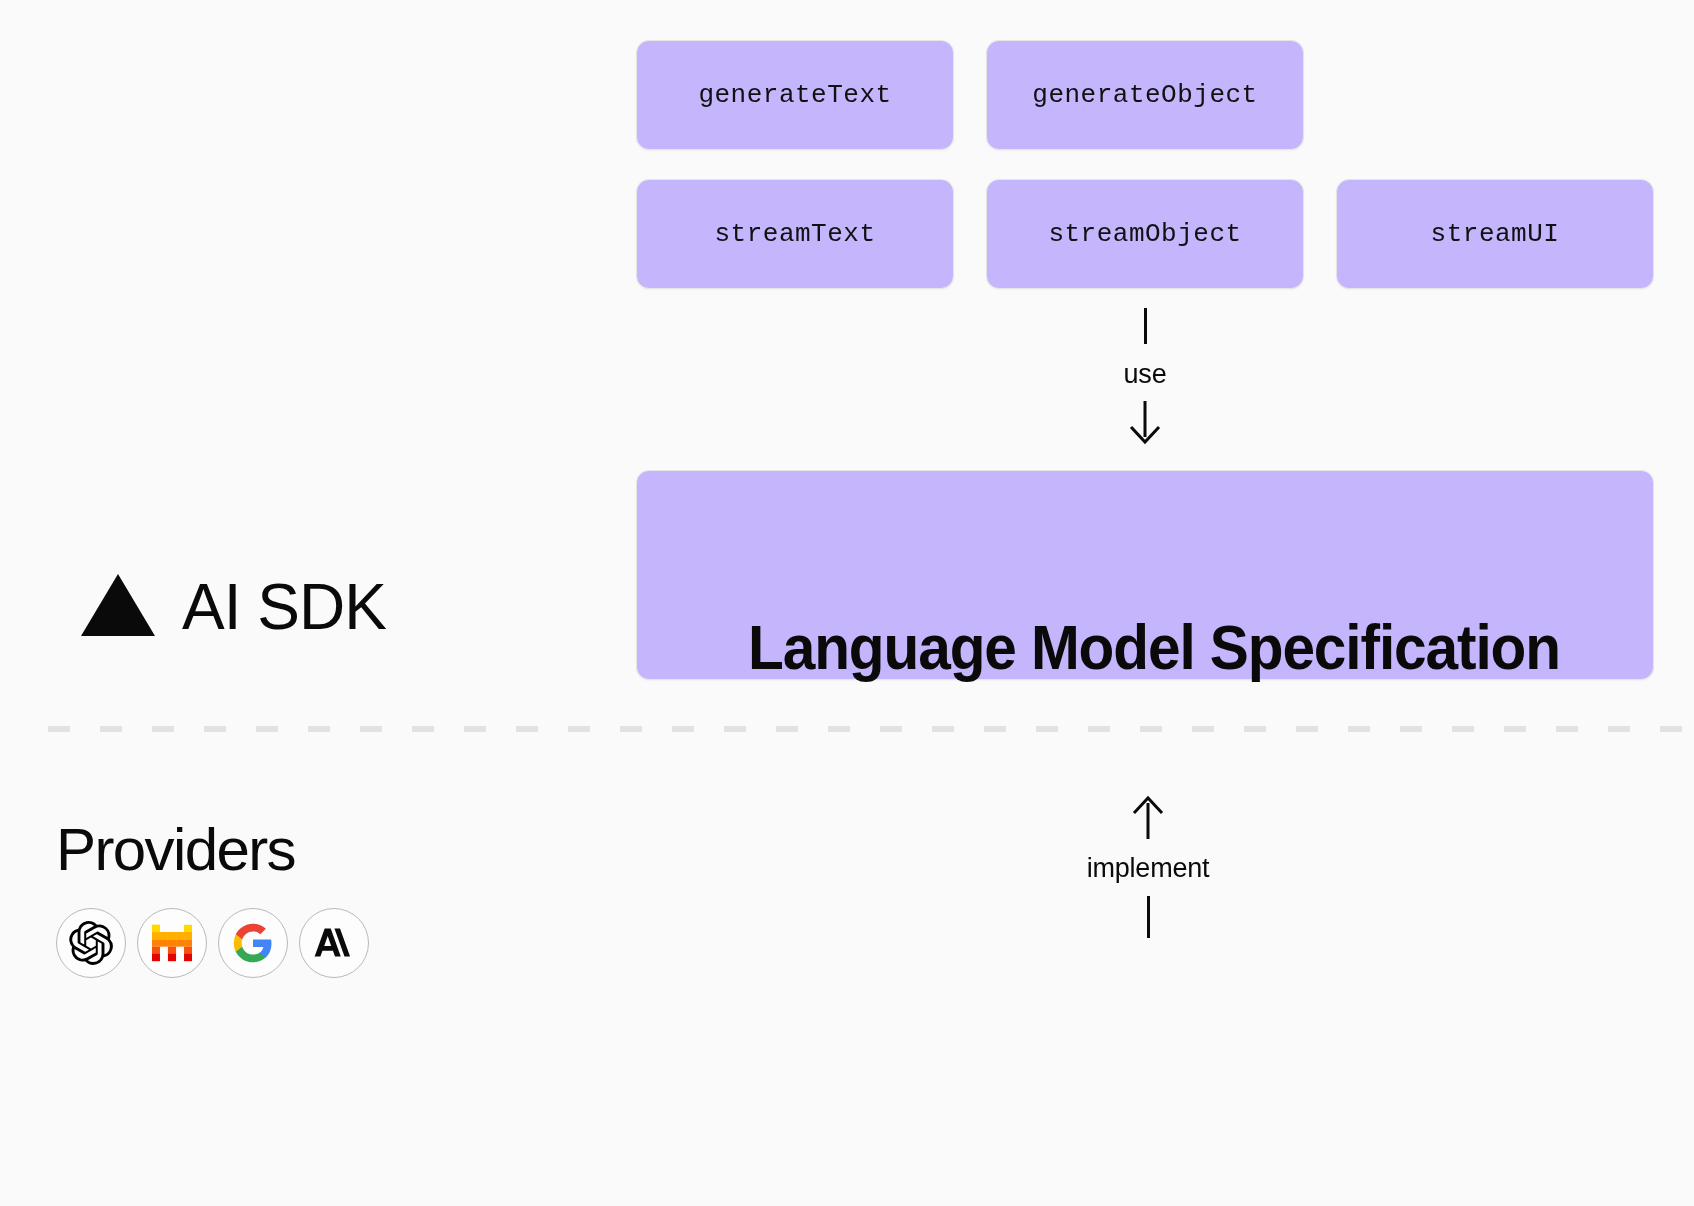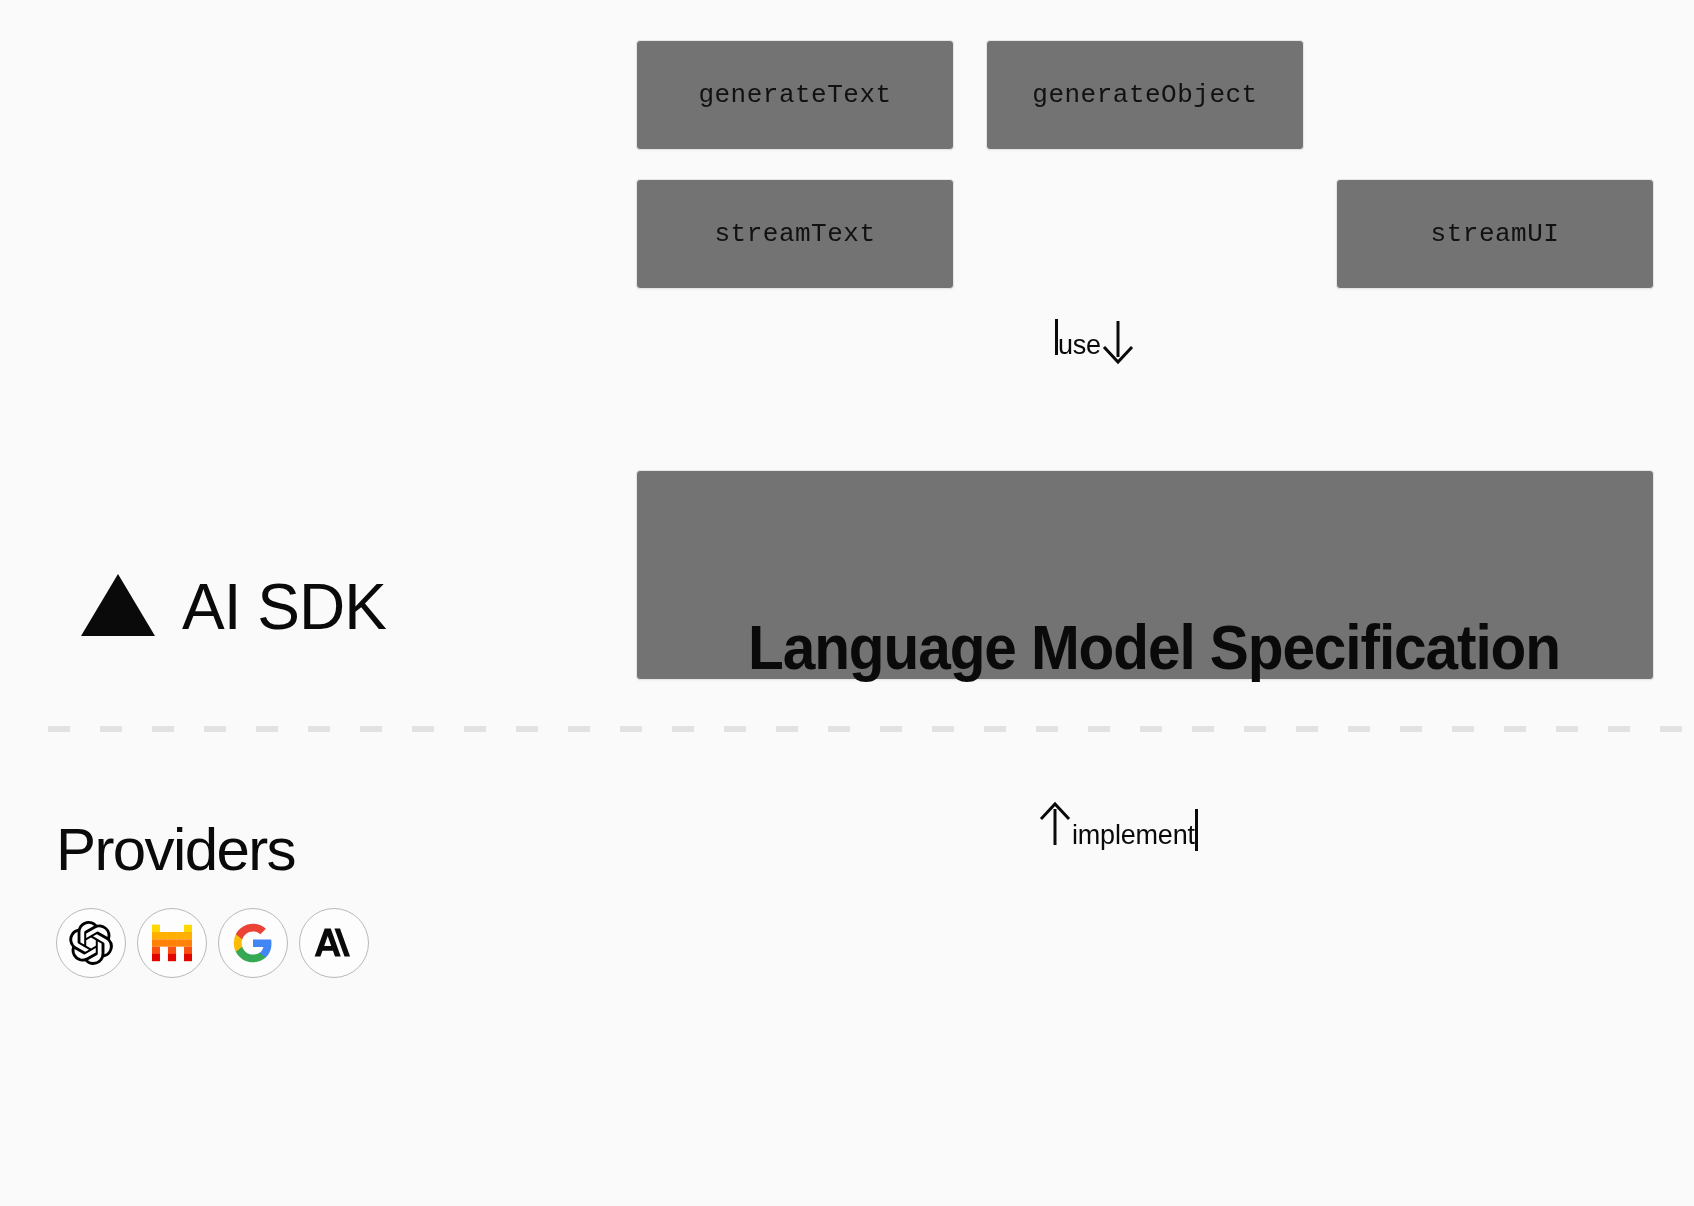--- a/index.html
+++ b/index.html
@@ -21,23 +21,23 @@
     position: absolute;
     left: 0;
     top: 0;
     width: 1694px;
     height: 1206px;
   }
 
   
   .card {
     position: absolute;
-    background: #737373;
+    background: #c4b5fd;
     border: 1px solid #e6e6e6;
-    border-radius: 4px;
+    border-radius: 13px;
     box-shadow: 0 1px 2px rgba(0,0,0,0.04);
   }
 
   .fn-card {
     display: flex;
     align-items: center;
     justify-content: center;
     font-family: "Liberation Mono", "DejaVu Sans Mono", monospace;
     font-size: 26px;
     letter-spacing: 0.5px;
@@ -92,21 +92,21 @@
     letter-spacing: -0.4px;
     max-width: 950px;
     transform: scaleX(0.95);
     transform-origin: left center;
   }
 
   
   .connector {
     position: absolute;
     display: flex;
-    flex-direction: row;
+    flex-direction: column;
     align-items: center;
   }
   .conn-line {
     width: 3px;
     background: #0a0a0a;
   }
   .conn-label {
     font-size: 27px;
     line-height: 1;
     color: #0a0a0a;
@@ -116,21 +116,21 @@
   .conn-arrow svg { display: block; }
 
   
   #conn-use { left: 1055px; top: 308px; width: 180px; }
   #conn-use .conn-line   { height: 36px; }
   #conn-use .conn-label  { margin-top: 17px; }
   #conn-use .conn-arrow  { margin-top: 13px; }
 
   
   #conn-implement { left: 1038px; top: 795px; width: 220px; }
-  #conn-implement .conn-label { margin-top: 24px; text-align: right; }
+  #conn-implement .conn-label { margin-top: 16px; text-align: right; }
   #conn-implement .conn-line  { height: 42px; margin-top: 14px; }
 
   
   #divider {
     position: absolute;
     left: 48px;
     top: 726px;
     width: 1646px;
     height: 6px;
     background-image: linear-gradient(to right, #e2e2e2 0px, #e2e2e2 22px, rgba(0,0,0,0) 22px, rgba(0,0,0,0) 52px);
@@ -199,20 +199,23 @@
   </div>
 
   <div class="card fn-card" id="card-stream-text">
     <span>streamText</span>
   </div>
 
   <div class="card fn-card" id="card-generate-object">
     <span>generateObject</span>
   </div>
 
+  <div class="card fn-card" id="card-stream-object">
+    <span>streamObject</span>
+  </div>
 
   <div class="card fn-card" id="card-stream-ui">
     <span>streamUI</span>
   </div>
 
   <div class="connector" id="conn-use">
     <div class="conn-line"></div>
     <div class="conn-label">use</div>
     <div class="conn-arrow">
       <svg width="34" height="44" viewBox="0 0 34 44">

